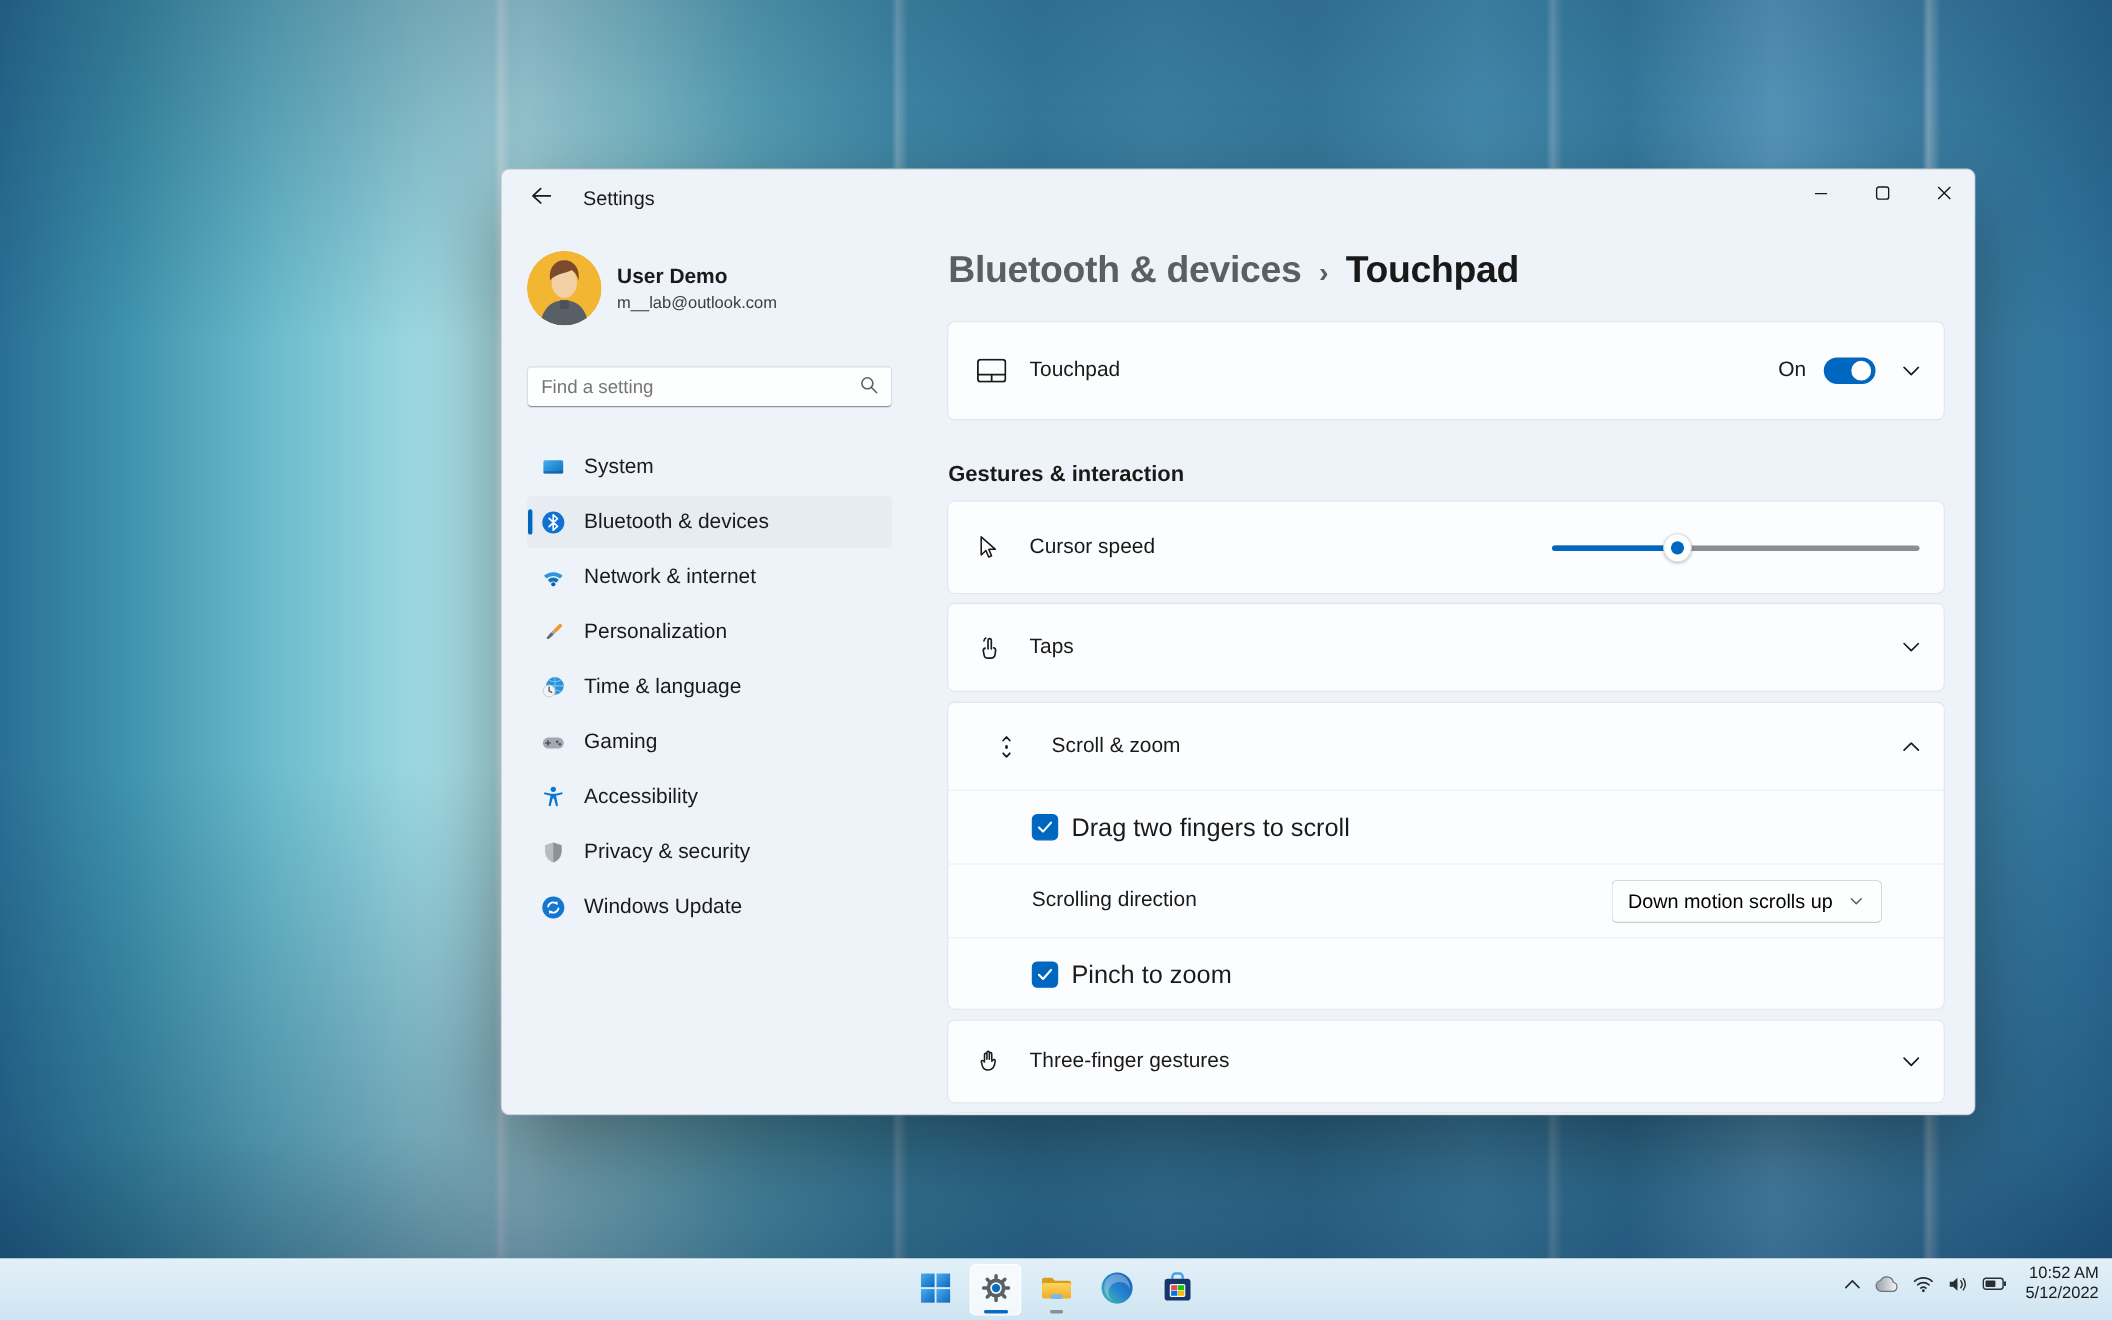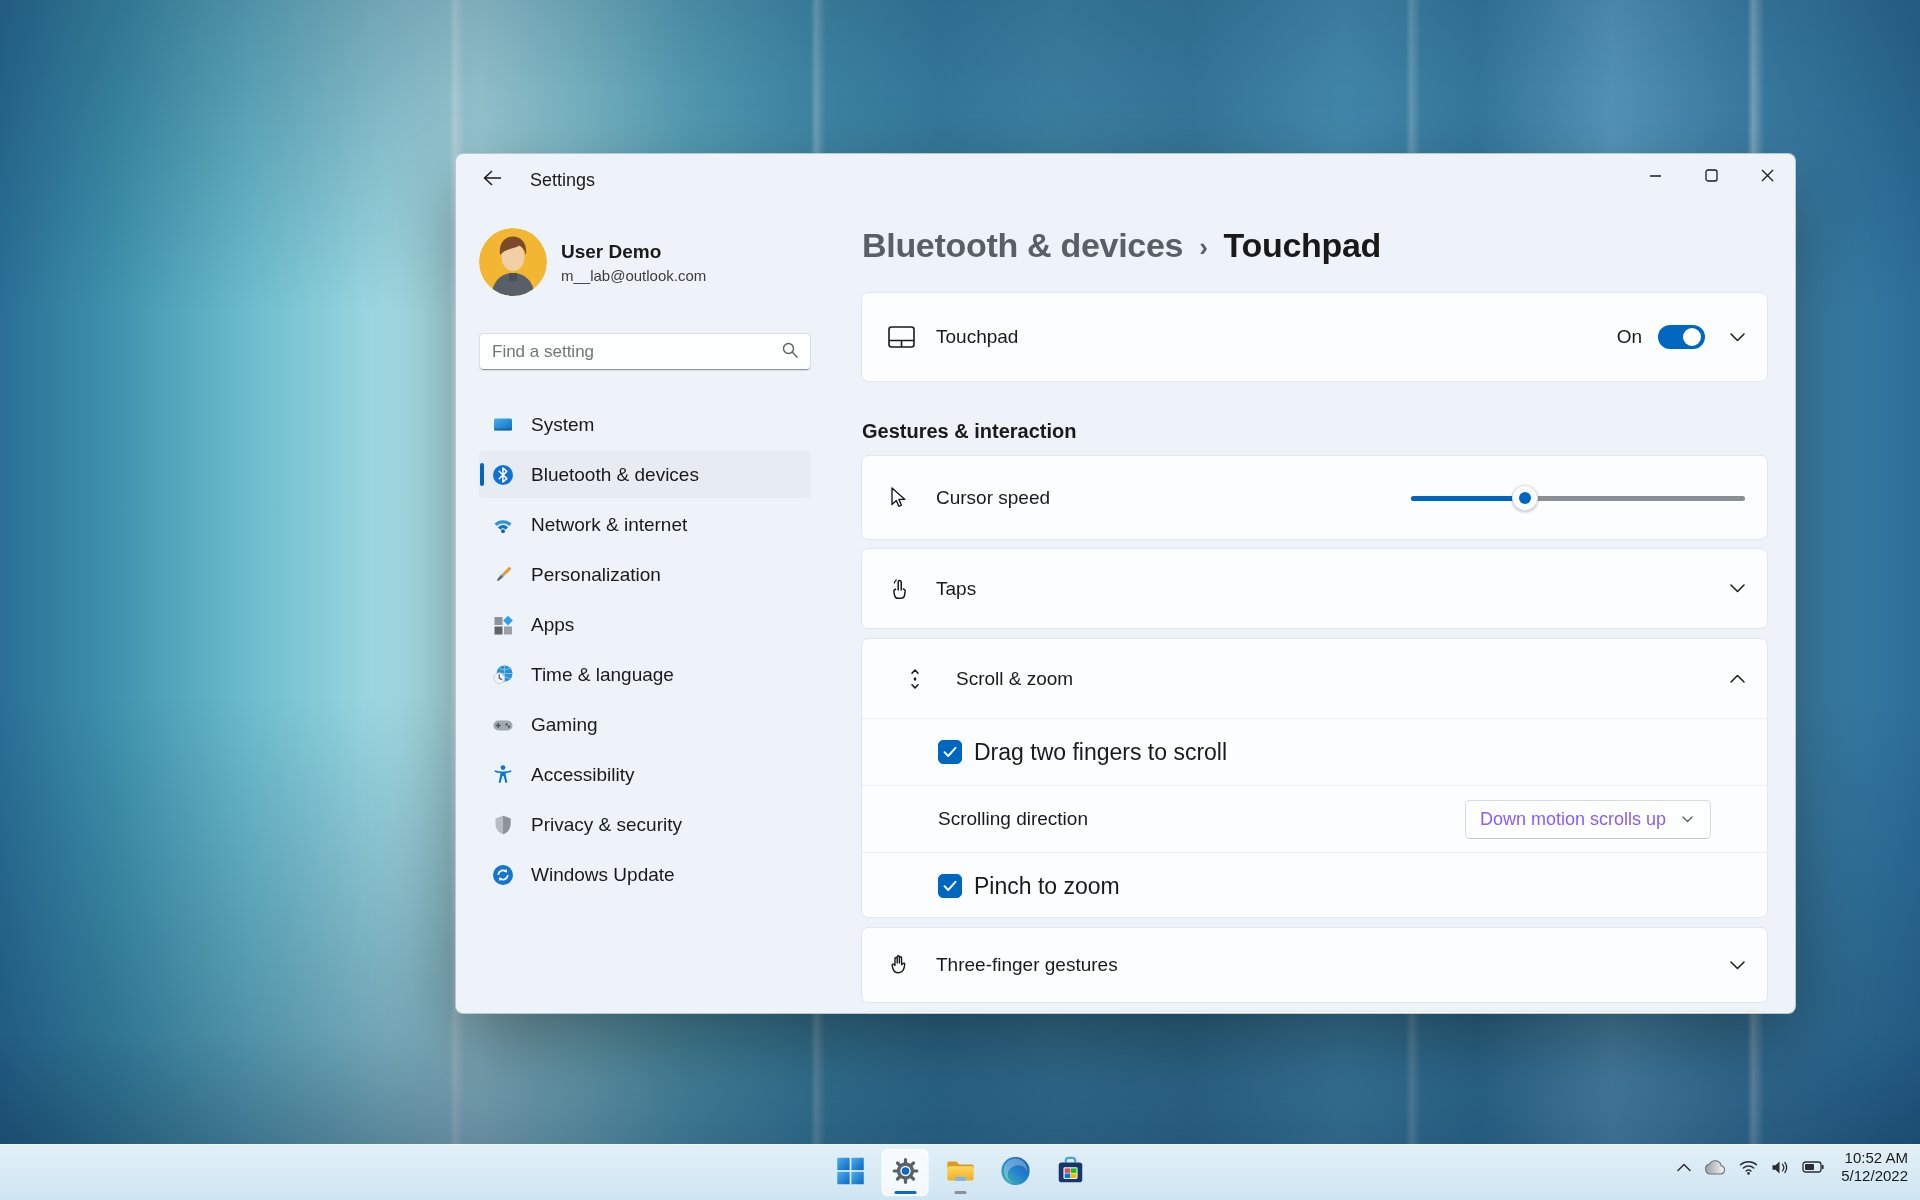--- a/index.html
+++ b/index.html
@@ -91,21 +91,21 @@
   .sub-row { height:67px; border-top:1px solid #eceff1; display:flex; align-items:center; padding-left:76px; }
   .sub-row.hdr { height:79px; border-top:none; padding-left:0;margin-left:20px; }
   .checkbox { width:24px; height:24px; border-radius:5px; border:1px solid #868c92; background:#fff;
     display:flex; align-items:center; justify-content:center; cursor:pointer; flex:none; }
   .checkbox svg { visibility:hidden; }
   .checkbox.checked { background:#0067c0; border-color:#0067c0; }
   .checkbox.checked svg { visibility:visible; }
   .cb-label { font-size:23px; margin-left:12px; }
   .dropdown { margin-left:auto; margin-right:56px; height:39px; min-width:246px; background:#fdfefe;
     border:1px solid #d5dade; border-bottom-color:#c4c9cd; border-radius:5px; display:flex; align-items:center;
-    padding:0 14px; font-size:18px; font-family:inherit; color:#8b5cf6; cursor:pointer; gap:16px; }
+    padding:0 14px; font-size:18px; font-family:inherit; color:#000000; cursor:pointer; gap:16px; }
 
   .card-three { top:773px; height:76px; }
   .card-sliver { top:857px; height:12px; border-radius:7px 7px 0 0; }
 
   
   .taskbar { position:absolute; left:0; bottom:0; width:1920px; height:56px;
     background:linear-gradient(180deg,#e2f0f8,#cfe5f2); border-top:1px solid rgba(255,255,255,.65); }
   .tb-center { position:absolute; left:50%; top:4px; transform:translateX(-50%); display:flex; gap:8px; }
   .tb-btn { position:relative; width:47px; height:47px; border:none; background:transparent; border-radius:6px;
     display:flex; align-items:center; justify-content:center; cursor:pointer; }
@@ -232,31 +232,20 @@
               <g transform="rotate(45 11 11)">
                 <rect x="9.4" y="0.5" width="3.2" height="9.5" rx="1.4" fill="#e89b2e"></rect>
                 <rect x="9.4" y="10" width="3.2" height="2.2" fill="#9aa0a6"></rect>
                 <path d="M9.4 12.2h3.2l-.5 5.6c-.2 1.6-2 1.6-2.2 0z" fill="#63686e"></path>
               </g>
             </svg>
         </span>
         <span>Personalization</span>
       </div>
 
-      <div class="nav-item">
-        <span class="nav-ic">
-          <svg width="22" height="22" viewBox="0 0 22 22">
-              <rect x="2.5" y="3" width="8" height="8" fill="#8d9298"></rect>
-              <rect x="2.5" y="12.5" width="8" height="8" fill="#60656b"></rect>
-              <rect x="12" y="12.5" width="8" height="8" fill="#9aa0a5"></rect>
-              <rect x="12.6" y="3.2" width="6.8" height="6.8" fill="#2fa0e8" transform="rotate(45 16 6.6)"></rect>
-            </svg>
-        </span>
-        <span>Apps</span>
-      </div>
 
 
       <div class="nav-item">
         <span class="nav-ic">
           <svg width="22" height="22" viewBox="0 0 22 22">
               <circle cx="12.5" cy="9.5" r="8" fill="#2b92d8"></circle>
               <path d="M12.5 1.5v16M4.5 9.5h16M6.8 3.8c3 2.6 8.4 2.6 11.4 0M6.8 15.2c3-2.6 8.4-2.6 11.4 0" stroke="#7cc3ef" stroke-width="1" fill="none"></path>
               <circle cx="7.2" cy="14.2" r="5.4" fill="#f1f3f5" stroke="#c3c8cc" stroke-width=".8"></circle>
               <path d="M7.2 10.8v3.4l2.3 1.2" stroke="#5a6066" stroke-width="1.3" fill="none" stroke-linecap="round"></path>
             </svg>

